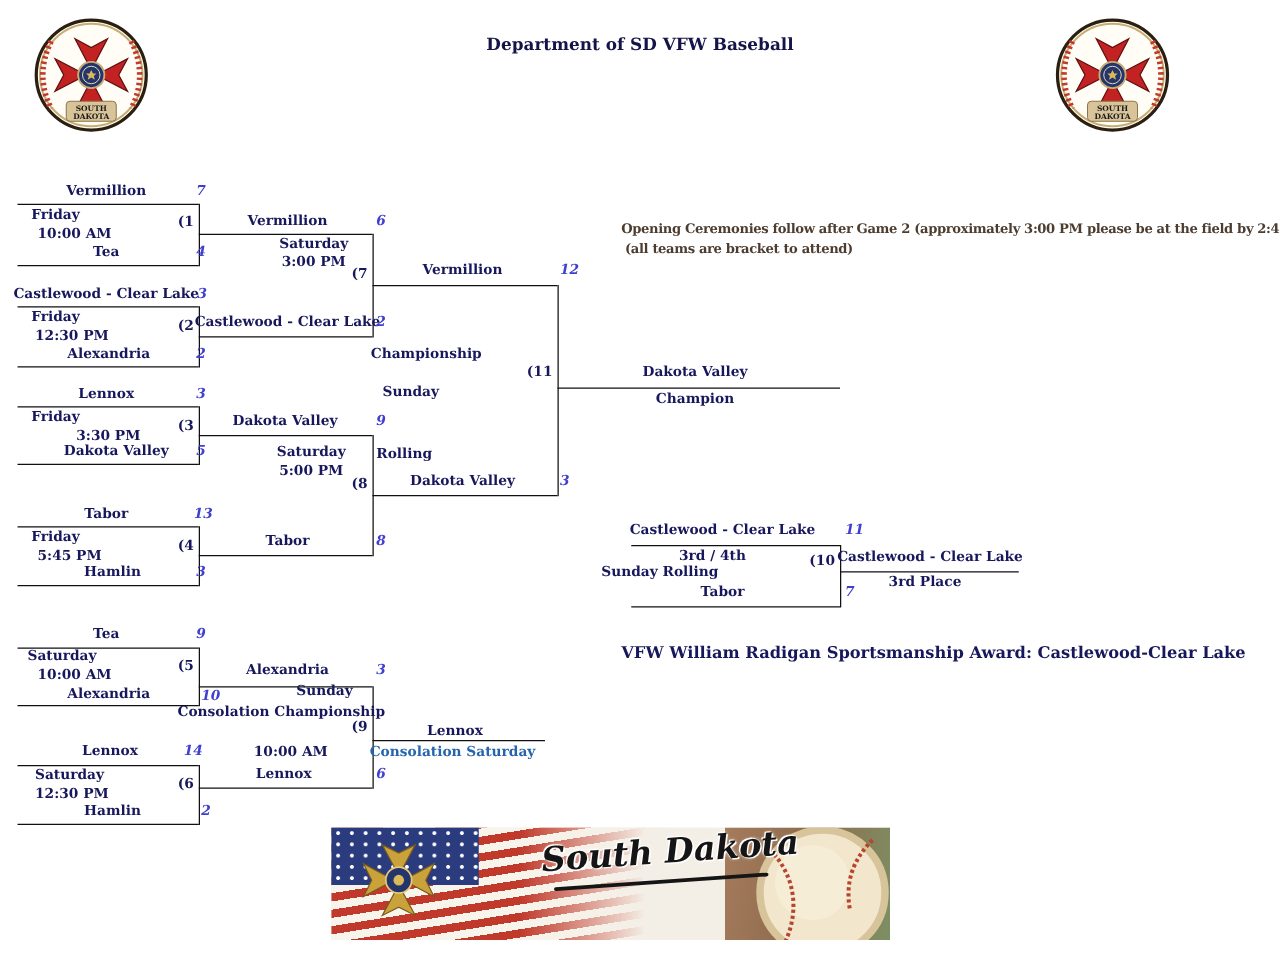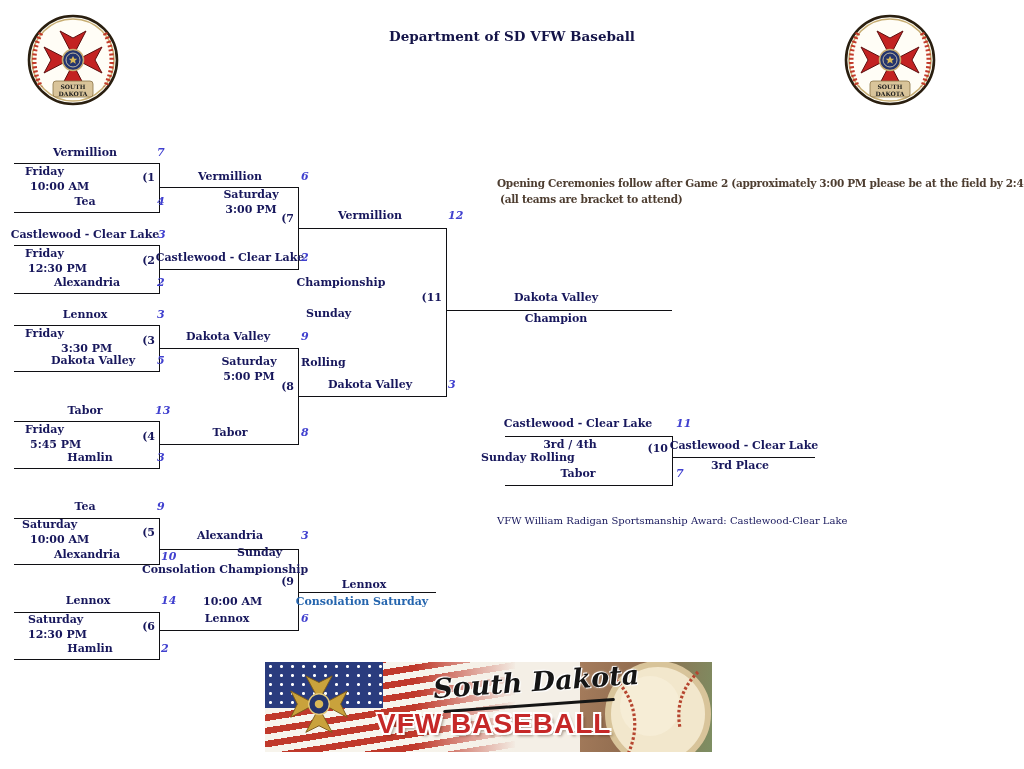--- a/index.html
+++ b/index.html
@@ -7,21 +7,21 @@
         font-family:"DejaVu Serif","Liberation Serif",serif;text-align:right;}
   .hl{position:absolute;height:0;border-top:1.7px solid #101014;}
   .vl{position:absolute;width:0;border-left:1.7px solid #101014;}
   .t{position:absolute;white-space:nowrap;font-weight:bold;font-size:11px;color:#17175c;line-height:1.1;}
   .c{transform:translateX(-50%);}
   .r{transform:translateX(-100%);}
   .sc{color:#4040cf;font-style:italic;}
   .ttl{position:absolute;left:512px;transform:translateX(-50%);font-weight:bold;font-size:13.5px;color:#141448;white-space:nowrap;}
   .sub{position:absolute;left:512px;transform:translateX(-50%);font-weight:bold;font-size:13.5px;color:#2062ae;white-space:nowrap;}
   .nt{position:absolute;font-weight:bold;font-size:10.5px;letter-spacing:-0.3px;color:#4d3d30;white-space:nowrap;}
-  .aw{position:absolute;font-weight:normal;font-size:10px;color:#17175c;white-space:nowrap;}
+  .aw{position:absolute;font-weight:bold;font-size:13px;color:#17175c;white-space:nowrap;}
   .blue2{color:#2565ae;}
   .logo{position:absolute;width:92px;height:92px;}
   
   .banner{position:absolute;left:265px;top:662px;width:447px;height:90px;overflow:hidden;background:#f4efe6;}
   .flag{position:absolute;left:0;top:0;width:250px;height:90px;
         background:repeating-linear-gradient(171deg,#c0392b 0 6.5px,#f7f4ec 6.5px 13px);}
   .flag-fade{position:absolute;left:150px;top:0;width:120px;height:90px;
         background:linear-gradient(to right,rgba(244,239,230,0),#f4efe6 85%);}
   .canton{position:absolute;left:0;top:0;width:118px;height:46px;background:#2a3c7e;
         background-image:radial-gradient(circle,#fff 1.2px,rgba(255,255,255,0) 1.8px);background-size:11px 9px;}
@@ -157,21 +157,21 @@
 
   <div class="t c" style="left:85px;top:501px;">Tea</div>
   <div class="t sc" style="left:157px;top:501px;">9</div>
   <div class="t" style="left:22px;top:519px;">Saturday</div>
   <div class="t" style="left:30px;top:534px;">10:00 AM</div>
   <div class="t r" style="left:155px;top:527px;">(5</div>
   <div class="t c" style="left:87px;top:549px;">Alexandria</div>
   <div class="t sc" style="left:161px;top:551px;">10</div>
 
   <div class="t c" style="left:88px;top:595px;">Lennox</div>
-  <div class="t sc" style="left:161px;top:595px;font-style:italic;">14</div>
+  <div class="t sc" style="left:147px;top:595px;font-style:italic;">14</div>
   <div class="t" style="left:28px;top:614px;">Saturday</div>
   <div class="t" style="left:28px;top:629px;">12:30 PM</div>
   <div class="t r" style="left:155px;top:621px;">(6</div>
   <div class="t c" style="left:90px;top:643px;">Hamlin</div>
   <div class="t sc" style="left:161px;top:643px;">2</div>
 
   <div class="t c" style="left:230px;top:171px;">Vermillion</div>
   <div class="t sc" style="left:301px;top:171px;">6</div>
   <div class="t c" style="left:251px;top:189px;">Saturday</div>
   <div class="t c" style="left:251px;top:204px;">3:00 PM</div>
@@ -239,16 +239,15 @@
         <path d="M0,-4 L-14,-30 L0,-23 L14,-30 Z"></path>
         <path d="M0,4 L-14,30 L0,23 L14,30 Z"></path>
         <path d="M-4,0 L-30,-14 L-23,0 L-30,14 Z"></path>
         <path d="M4,0 L30,-14 L23,0 L30,14 Z"></path>
       </g>
       <circle r="11" fill="#24356e" stroke="#e3c878" stroke-width="1.5"></circle>
       <circle r="4.5" fill="#d9b958"></circle>
     </svg>
     <div class="script">South Dakota</div>
     <div class="swoosh"></div>
-    <div class="vfwtxt">VFW BASEBALL</div>
   </div>
 
 </div>
 
 </body></html>

